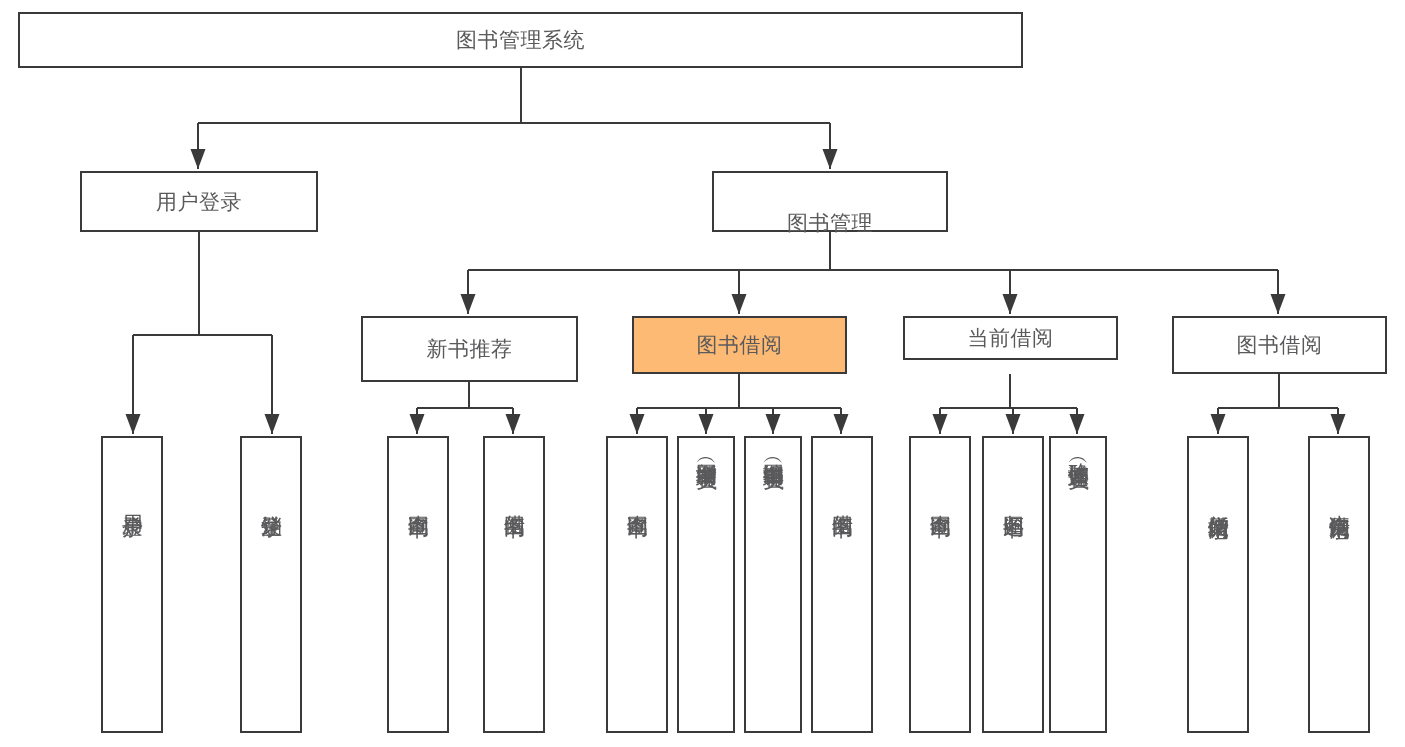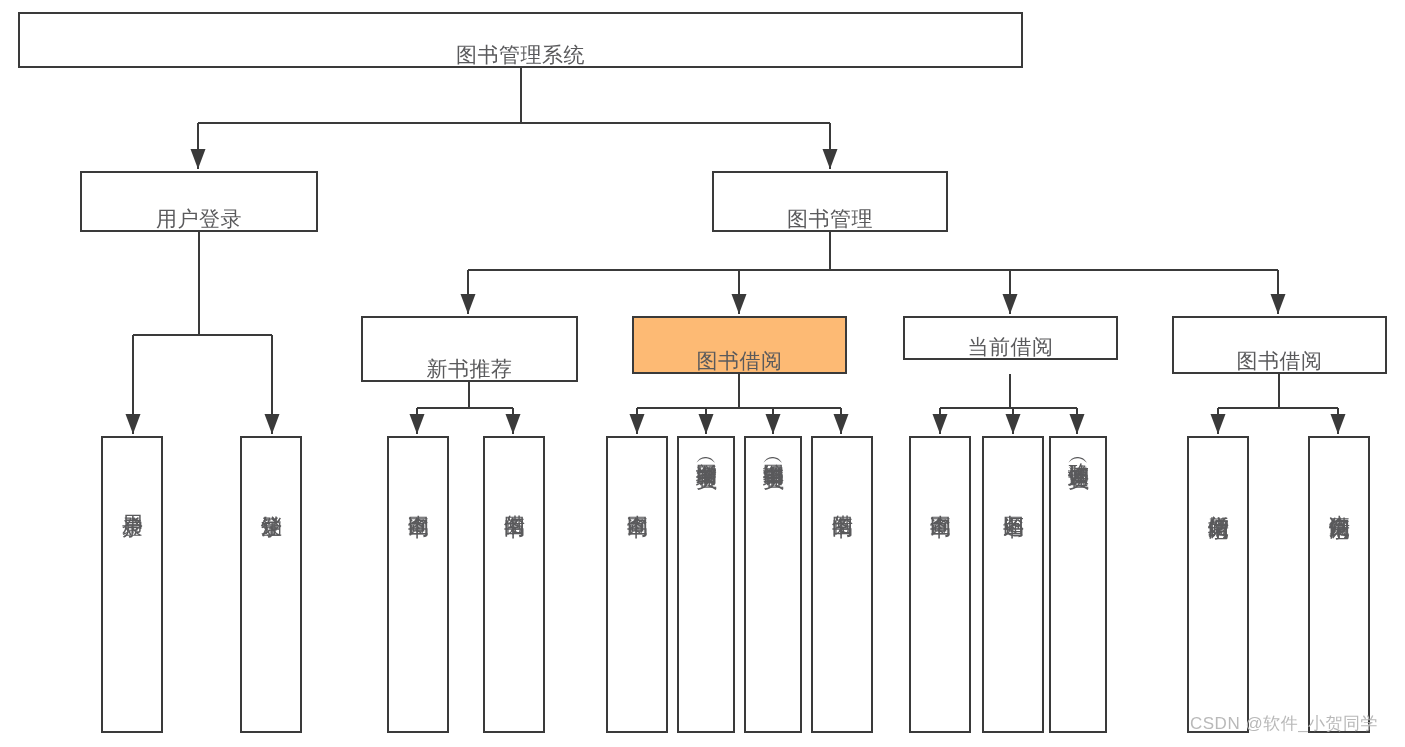--- a/index.html
+++ b/index.html
@@ -24,21 +24,21 @@
     width: 1405px;
     height: 747px;
     pointer-events: none;
   }
   .node {
     position: absolute;
     box-sizing: border-box;
     background: #ffffff;
     border: 2px solid #3a3a3a;
     display: flex;
-    align-items: flex-end;
+    align-items: center;
     justify-content: center;
     color: #59595b;
   }
   .node.horiz .label {
     font-size: 21px;
     letter-spacing: 0.5px;
     line-height: 1.1;
     white-space: nowrap;
     color: #5a5a5c;
   }
@@ -182,14 +182,13 @@
       <div class="node vert top" style="left: 1049px; top: 436px; width: 58px; height: 297px; border-color: rgb(58, 58, 58); background: rgb(255, 255, 255);">
         <span class="label" style="color: rgb(90, 90, 92);">确认归还（管理员）</span>
       </div>
       <div class="node vert mid" style="left: 1187px; top: 436px; width: 62px; height: 297px; border-color: rgb(58, 58, 58); background: rgb(255, 255, 255);">
         <span class="label" style="color: rgb(90, 90, 92);">新增借阅记录</span>
       </div>
       <div class="node vert mid" style="left: 1308px; top: 436px; width: 62px; height: 297px; border-color: rgb(58, 58, 58); background: rgb(255, 255, 255);">
         <span class="label" style="color: rgb(90, 90, 92);">查询借阅记录</span>
       </div>
     </div>
-  <div class="watermark" style="left: 1190px; top: 712px; color: rgb(185, 185, 185);">CSDN @软件_小贺同学</div>
 </div>
 
 </body></html>

